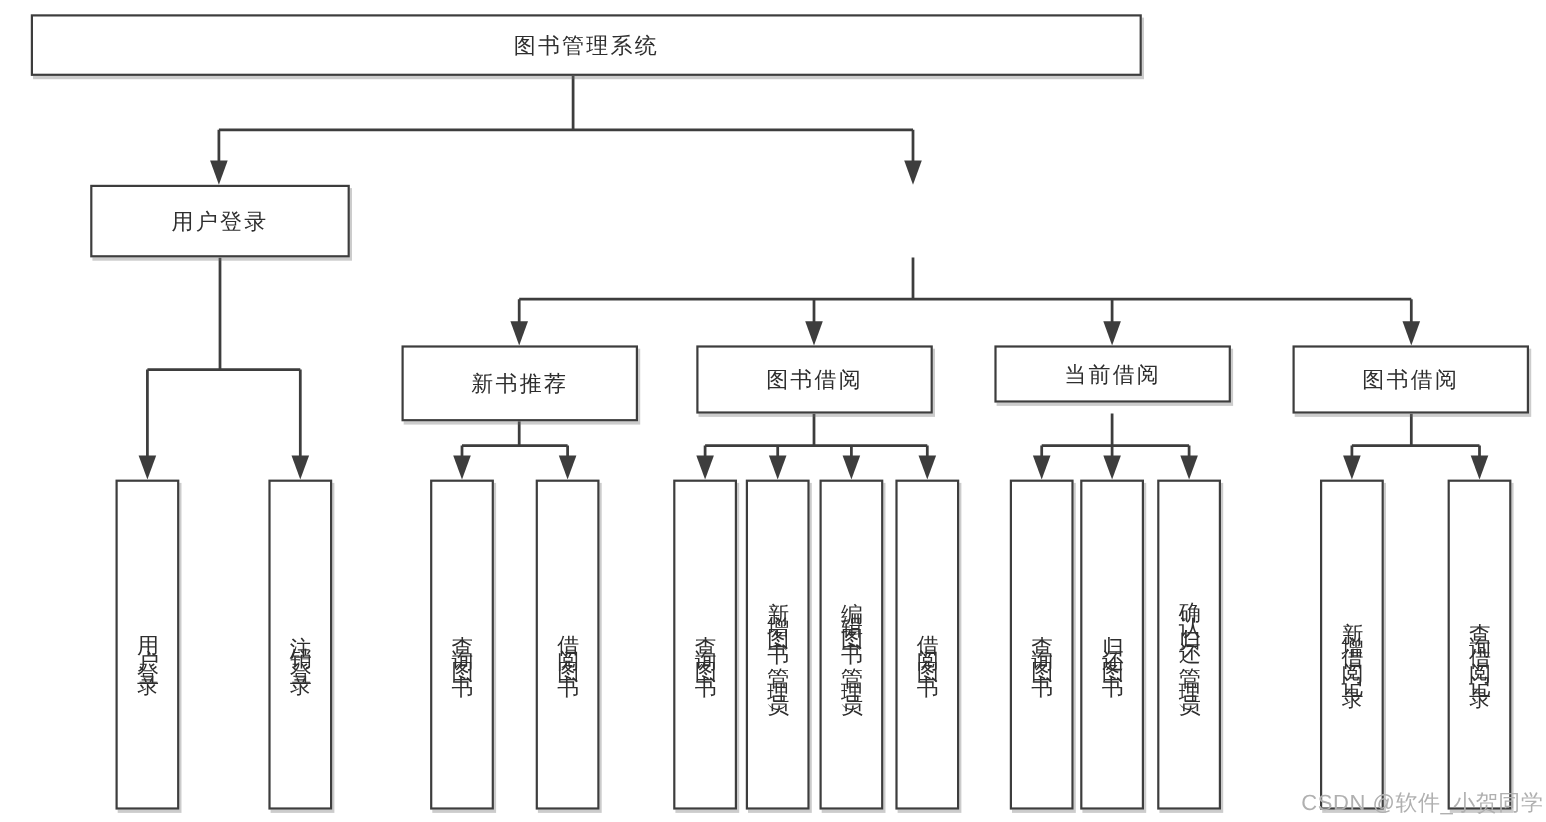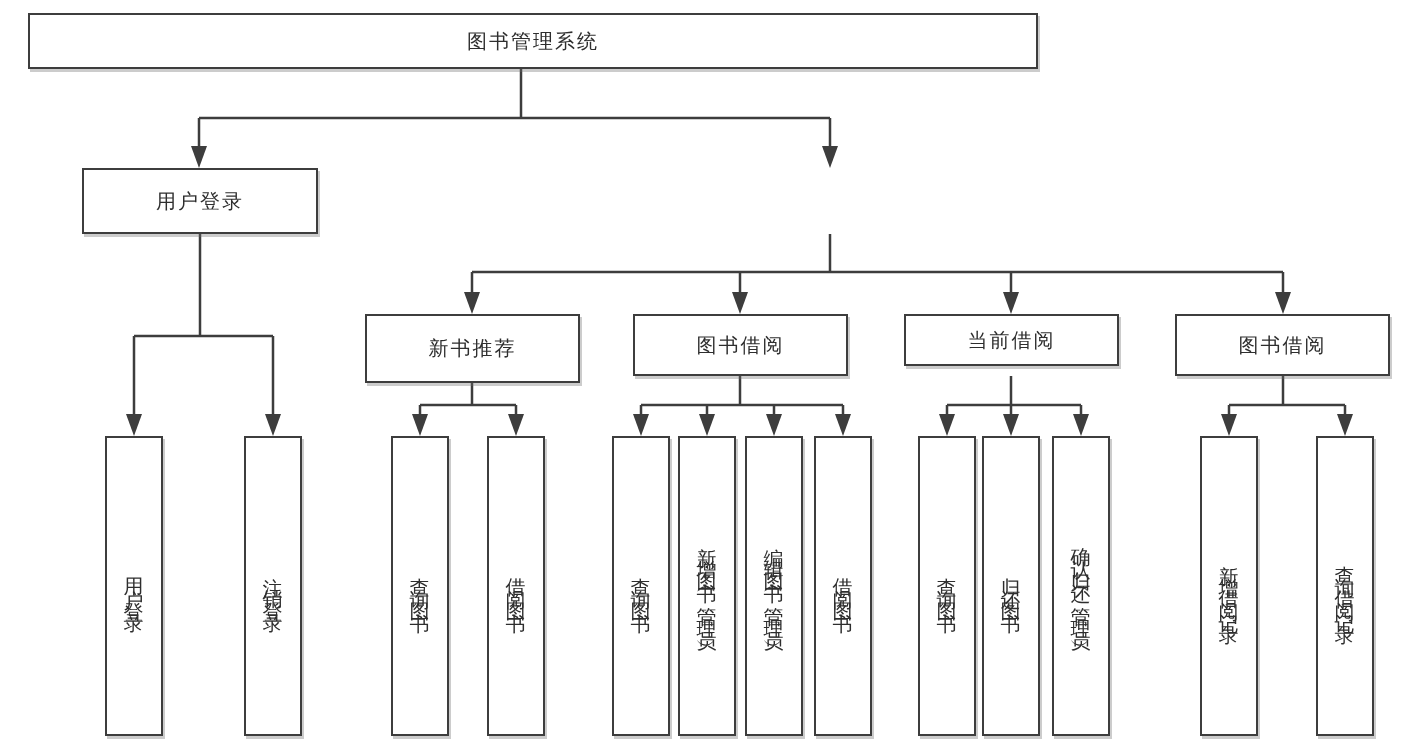--- a/index.html
+++ b/index.html
@@ -145,14 +145,15 @@
     <span>确认归还（管理员）</span>
   </div>
 
   <div class="node v" style="left:1200px; top:436px; width:58px; height:300px">
     <span>新增借阅记录</span>
   </div>
   <div class="node v" style="left:1316px; top:436px; width:58px; height:300px">
     <span>查询借阅记录</span>
   </div>
 
+  <div class="watermark">CSDN @软件_小贺同学</div>
 
 </div>
 
 </body></html>

